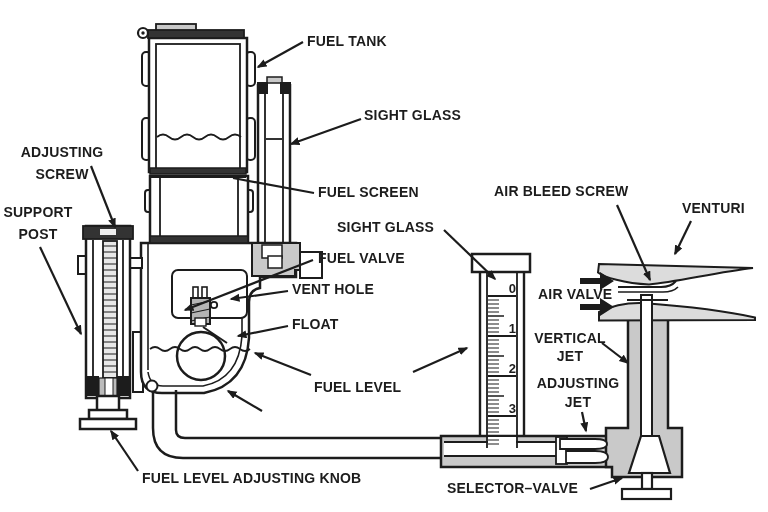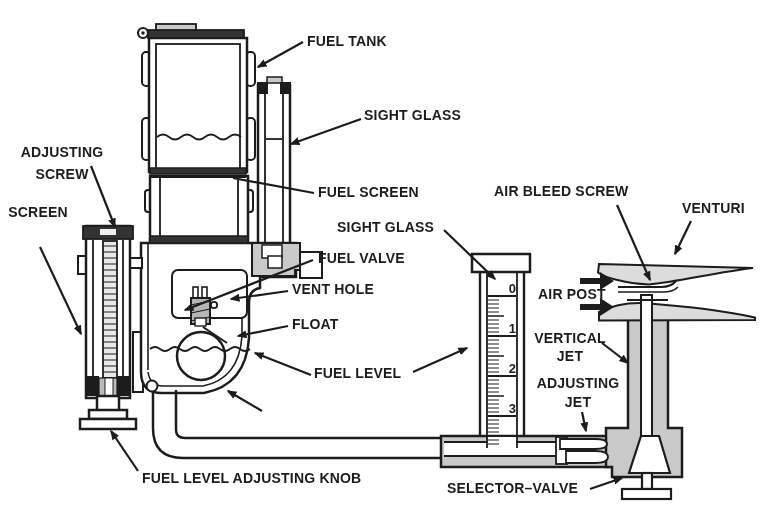--- a/index.html
+++ b/index.html
@@ -207,34 +207,35 @@
   </svg>
 
   <div class="lbl" style="left:307px;top:34px">FUEL TANK</div>
   <div class="lbl" style="left:364px;top:108px">SIGHT GLASS</div>
 
   <div class="lbl lbl-block" style="left:16px;top:141px;width:92px;line-height:22px">
     <div>ADJUSTING</div>
     <div>SCREW</div>
   </div>
   <div class="lbl lbl-block" style="left:0px;top:201px;width:76px;line-height:22px">
-    <div>SCREEN</div>
+    <div>SUPPORT</div>
+    <div>POST</div>
   </div>
 
   <div class="lbl" style="left:318px;top:185px">FUEL SCREEN</div>
   <div class="lbl" style="left:337px;top:220px">SIGHT GLASS</div>
   <div class="lbl" style="left:318px;top:251px">FUEL VALVE</div>
   <div class="lbl" style="left:292px;top:282px">VENT HOLE</div>
   <div class="lbl" style="left:292px;top:317px">FLOAT</div>
-  <div class="lbl" style="left:314px;top:366px">FUEL LEVEL</div>
+  <div class="lbl" style="left:314px;top:380px">FUEL LEVEL</div>
   <div class="lbl" style="left:447px;top:481px">SELECTOR–VALVE</div>
   <div class="lbl" style="left:142px;top:471px">FUEL LEVEL ADJUSTING KNOB</div>
   <div class="lbl" style="left:494px;top:184px">AIR BLEED SCREW</div>
   <div class="lbl" style="left:682px;top:201px">VENTURI</div>
-  <div class="lbl" style="left:538px;top:287px">AIR POST</div>
+  <div class="lbl" style="left:538px;top:287px">AIR VALVE</div>
 
   <div class="lbl lbl-block" style="left:528px;top:329px;width:84px;line-height:18px">
     <div>VERTICAL</div>
     <div>JET</div>
   </div>
   <div class="lbl lbl-block" style="left:528px;top:374px;width:100px;line-height:19px">
     <div>ADJUSTING</div>
     <div>JET</div>
   </div>
 

